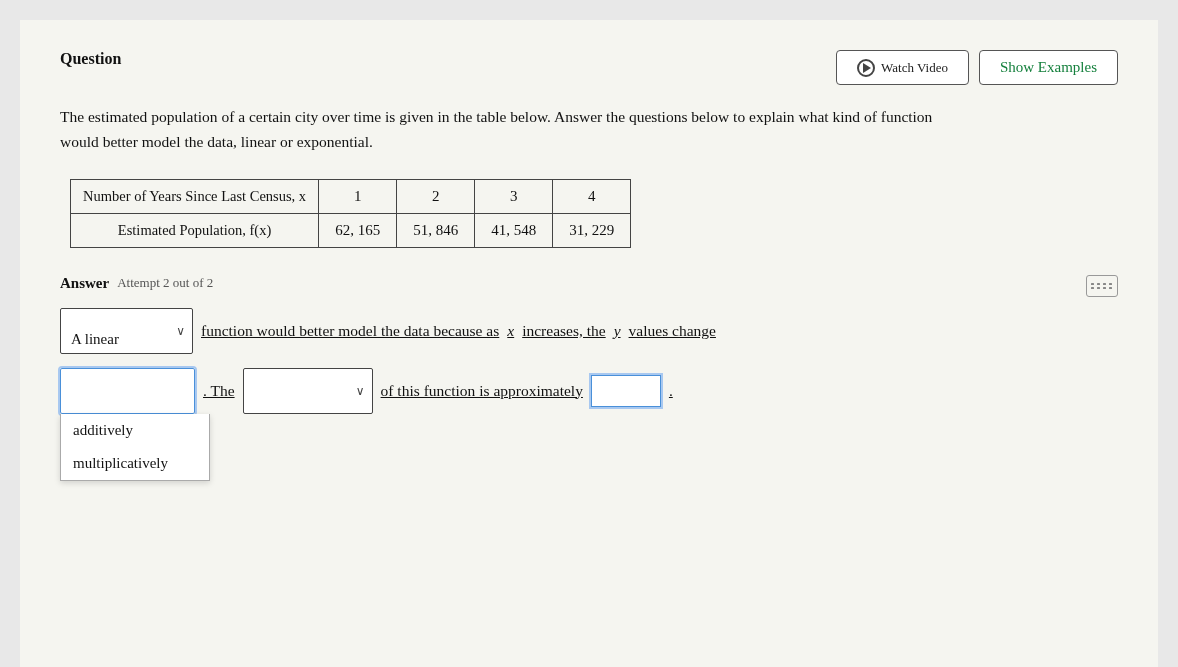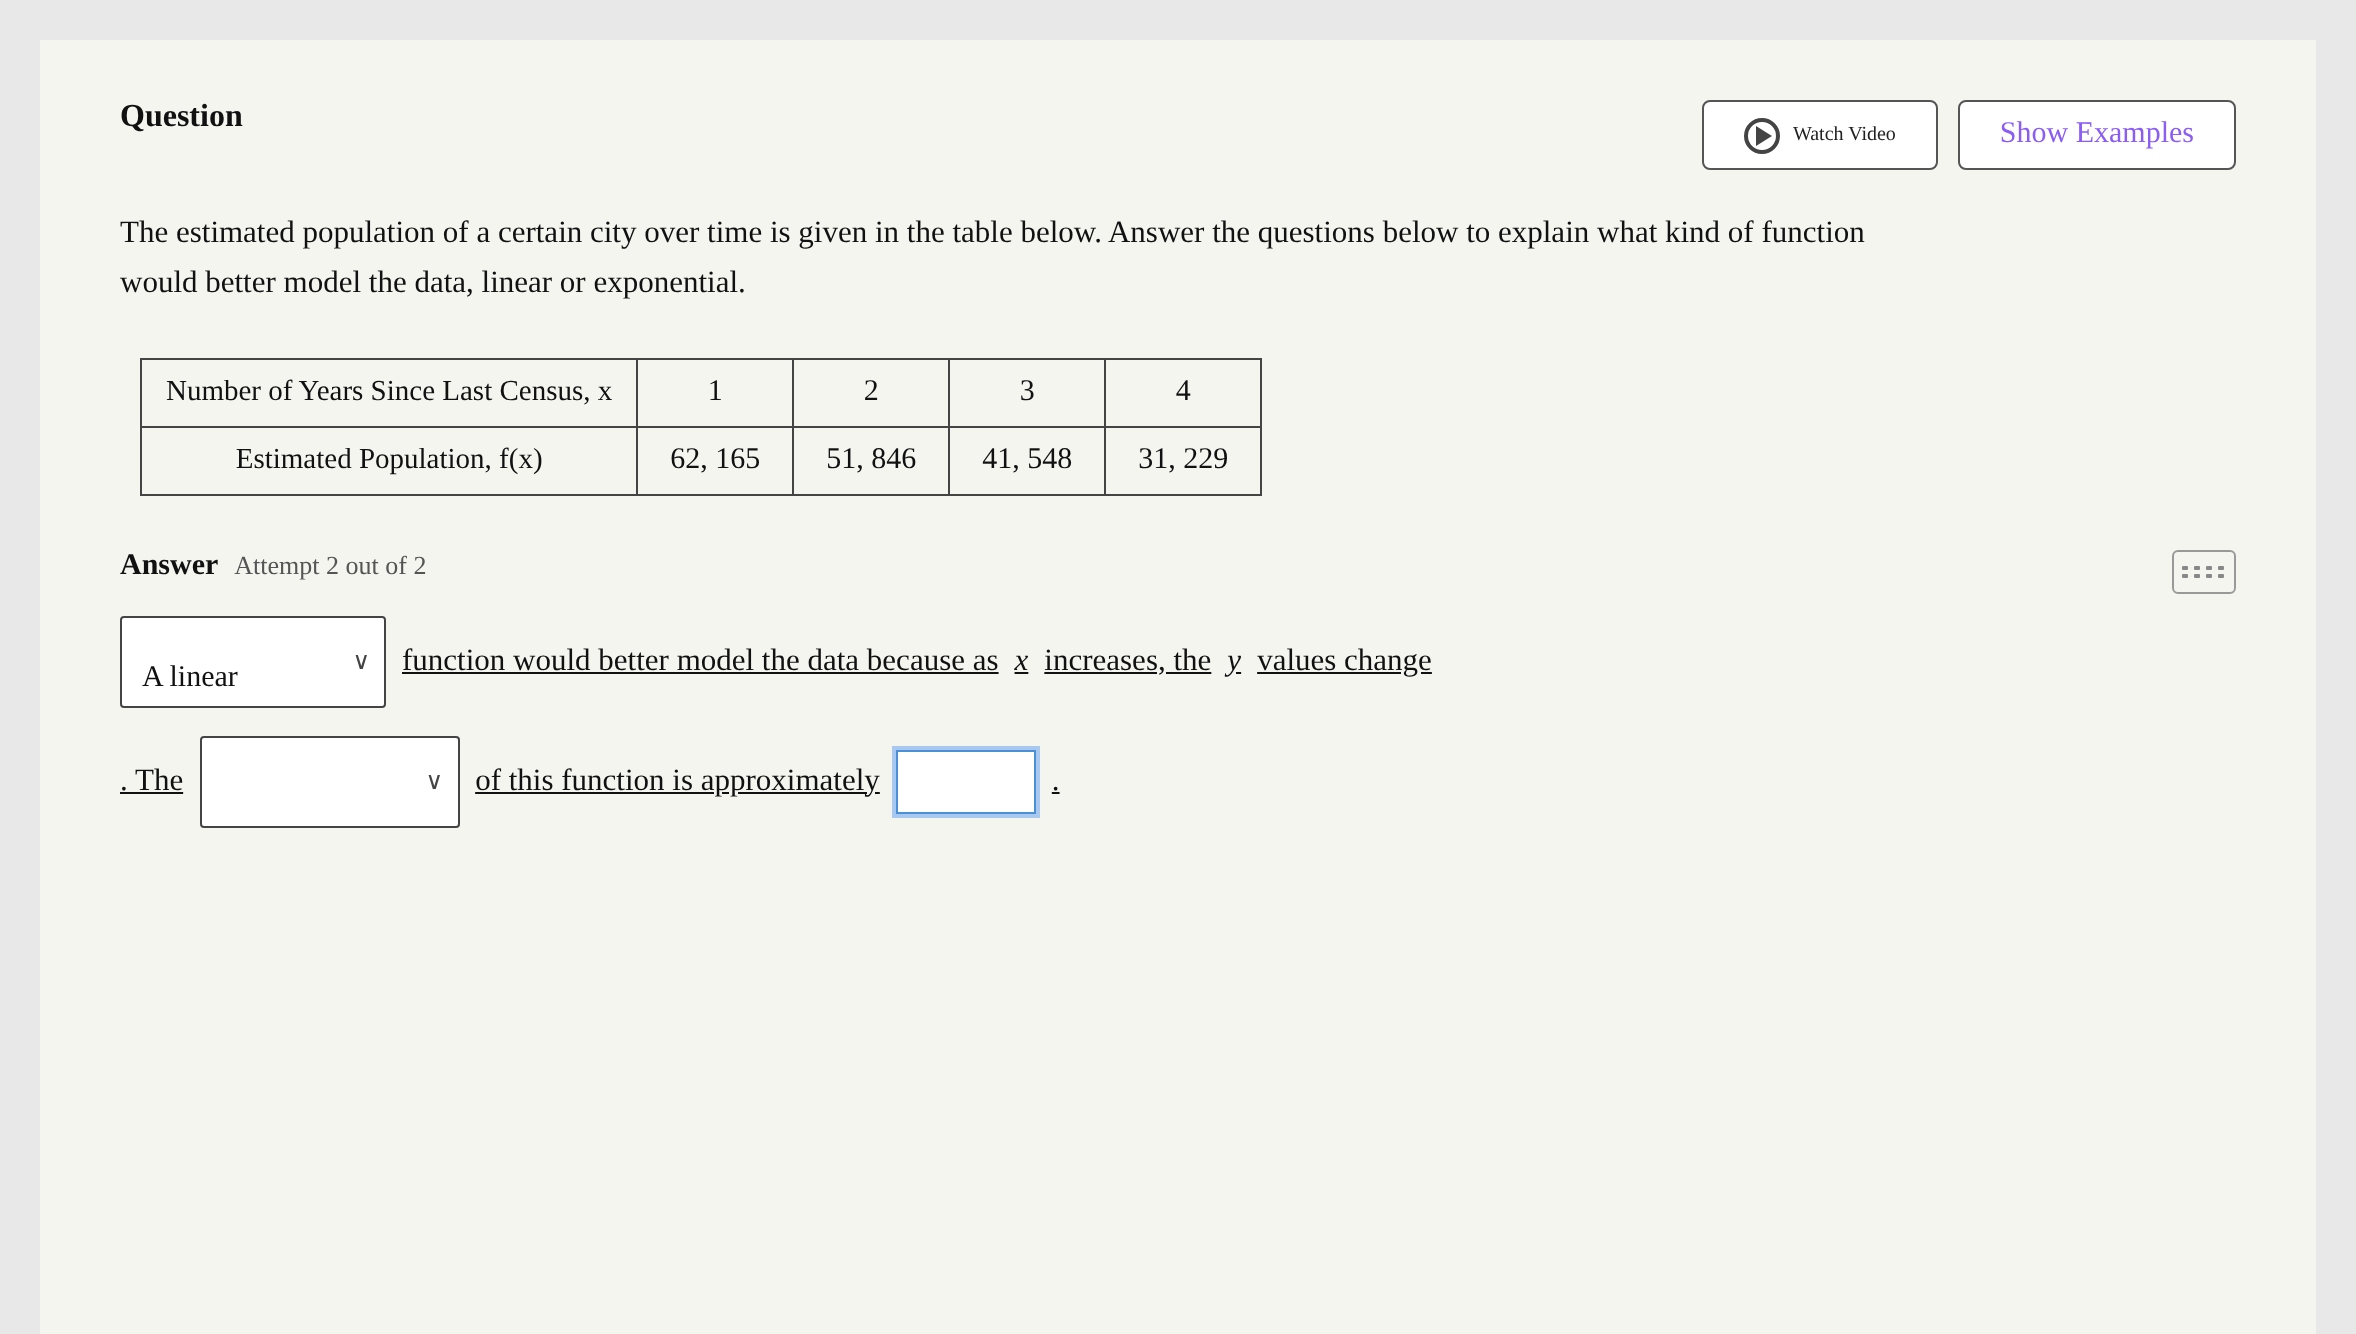--- a/index.html
+++ b/index.html
@@ -41,21 +41,21 @@
     }
 
     .watch-video-btn {
       display: flex;
       align-items: center;
       gap: 6px;
       border: 1px solid #555;
       border-radius: 4px;
       padding: 4px 20px;
       background: white;
-      font-size: 10px;
+      font-size: 13px;
       color: #222;
       cursor: pointer;
       font-family: Georgia, serif;
     }
 
     .play-icon {
       width: 18px;
       height: 18px;
       border-radius: 50%;
       border: 2px solid #444;
@@ -73,21 +73,21 @@
       border-left: 8px solid #444;
       margin-left: 2px;
     }
 
     .show-examples-btn {
       border: 1px solid #555;
       border-radius: 4px;
       padding: 8px 20px;
       background: white;
       font-size: 15px;
-      color: #8b5cf6;
+      color: #15803d;
       cursor: pointer;
       font-family: Georgia, serif;
     }
 
     .question-text {
       font-size: 15.5px;
       line-height: 1.6;
       color: #111;
       margin-bottom: 24px;
       max-width: 900px;
@@ -339,20 +339,32 @@
         </select>
       </div>
       <span class="inline-text">function would better model the data because as</span>
       <span class="inline-text italic-text">x</span>
       <span class="inline-text">increases, the</span>
       <span class="inline-text italic-text">y</span>
       <span class="inline-text">values change</span>
     </div>
 
     <div class="answer-row2">
+      <div class="dropdown-open">
+        <select class="dropdown-select" style="border-color:#4a90d9; outline:2px solid #a8c8f0;">
+          <option value=""></option>
+          <option value="additively">additively</option>
+          <option value="multiplicatively">multiplicatively</option>
+        </select>
+        
+        <div class="dropdown-list">
+          <div class="dropdown-item">additively</div>
+          <div class="dropdown-item">multiplicatively</div>
+        </div>
+      </div>
 
       <span class="inline-text">. The</span>
 
       <div class="the-dropdown-wrapper">
         <select class="dropdown-select">
           <option value=""></option>
           <option value="slope">slope</option>
           <option value="common ratio">common ratio</option>
           <option value="rate">rate</option>
         </select>

